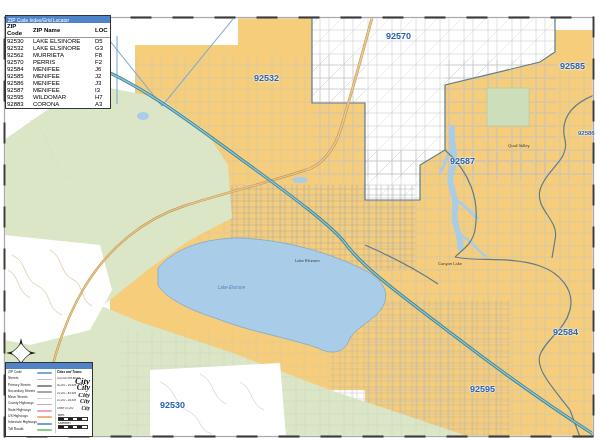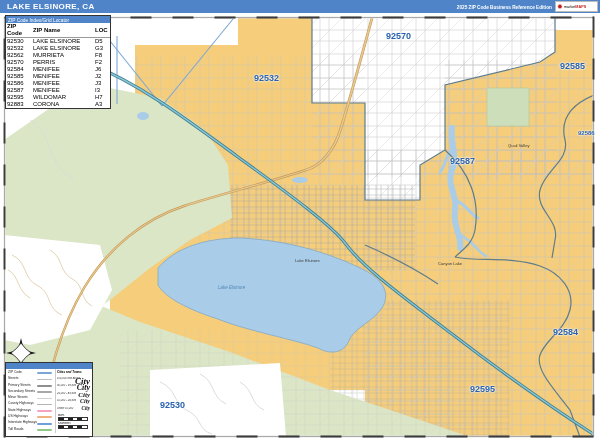--- a/index.html
+++ b/index.html
@@ -189,35 +189,20 @@
   <div class="zl" style="left:450px;top:156px">92587</div>
   <div class="zl" style="left:553px;top:327px">92584</div>
   <div class="zl" style="left:470px;top:384px">92595</div>
   <div class="zl" style="left:160px;top:400px">92530</div>
 
   <div class="cl" style="left:295px;top:259px">Lake Elsinore</div>
   <div class="cl" style="left:508px;top:144px">Quail Valley</div>
   <div class="cl" style="left:438px;top:262px">Canyon Lake</div>
   <div class="wl" style="left:218px;top:285px">Lake Elsinore</div>
 
-  <div class="banner">
-    <div class="banner-title">LAKE ELSINORE, CA</div>
-    <div class="banner-edition">2025 ZIP Code Business Reference Edition</div>
-    <div class="logo-box">
-      <span class="logo-star">✹</span>
-      <span class="logo-text">
-        <span>market</span><b>MAPS</b>
-      </span>
-      <span class="logo-lines">
-          <i></i>
-          <i></i>
-          <i></i>
-        </span>
-    </div>
-  </div>
 
   <div class="zip-panel">
     <div class="zp-title"><span>ZIP Code Index/Grid Locator</span></div>
     <table>
       <thead>
         <tr>
           <th class="c-zip">ZIP Code</th>
           <th>ZIP Name</th>
           <th class="c-loc">LOC</th>
         </tr>

